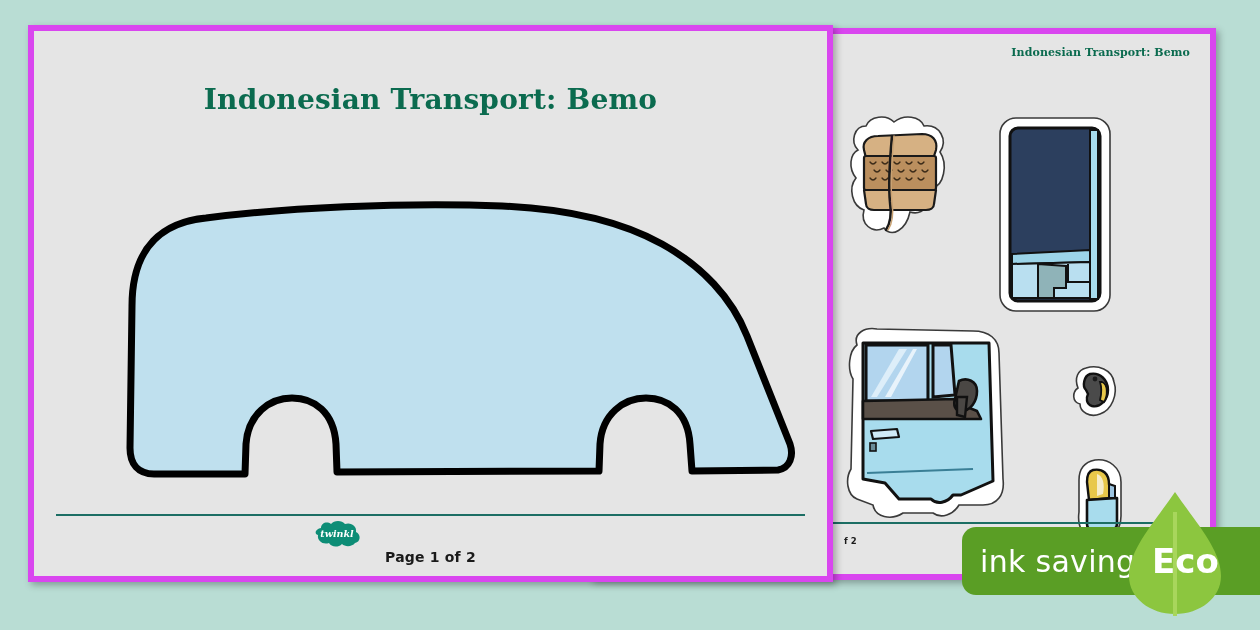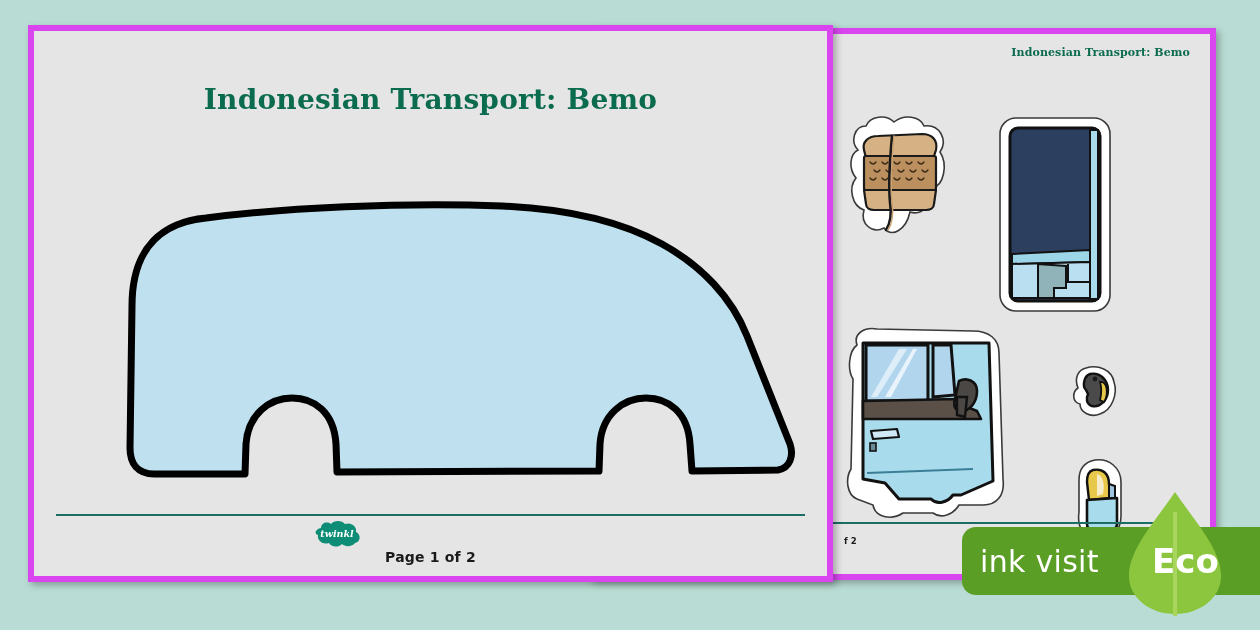--- a/index.html
+++ b/index.html
@@ -354,21 +354,21 @@
 
     <div class="footer-mid">
       <span class="page-num">Page 1 of 2</span>
     </div>
 
   </div>
 </div>
 
 <div class="eco-badge">
   <div class="eco-bar"></div>
-  <div class="eco-text">ink visit</div>
+  <div class="eco-text">ink saving</div>
   <div class="eco-leaf">
     <svg viewBox="0 0 96 126">
       <path d="M48 2 C70 34 94 60 94 86 C94 108 73 124 48 124
                C23 124 2 108 2 86 C2 60 26 34 48 2 Z" fill="#8cc63f"></path>
       <line x1="48" y1="22" x2="48" y2="126" stroke="#a8d65c" stroke-width="4"></line>
     </svg>
   </div>
   <div class="eco-word">Eco</div>
 </div>
 

